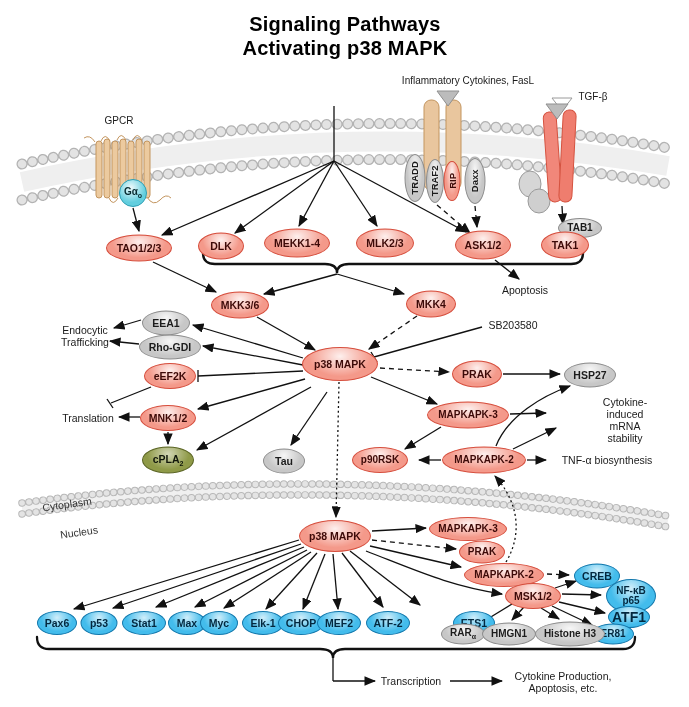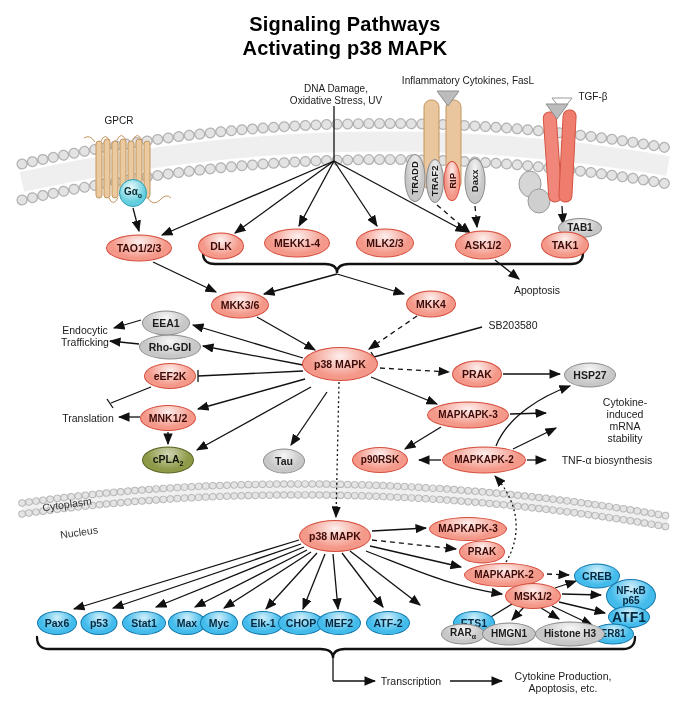--- a/index.html
+++ b/index.html
@@ -171,26 +171,24 @@
     <line x1="541" y1="608" x2="559" y2="619" marker-end="url(#ah)"></line>
 
     <line x1="333" y1="658" x2="333" y2="681"></line>
     <line x1="333" y1="681" x2="375" y2="681" marker-end="url(#ah)"></line>
     <line x1="450" y1="681" x2="502" y2="681" marker-end="url(#ah)"></line>
   </g>
 </svg>
 
 <div class="lbl big ml" style="left:345px;top:36px;">Signaling Pathways
 Activating p38 MAPK</div>
-<div class="lbl ml" style="left:336px;top:94px;">DNA Damage,
-Oxidative Stress, UV</div>
 <div class="lbl" style="left:468px;top:81px;">Inflammatory Cytokines, FasL</div>
 <div class="lbl" style="left:563px;top:97px;margin-left:30px;">TGF-β</div>
 <div class="lbl" style="left:119px;top:121px;">GPCR</div>
-<div class="lbl" style="left:525px;top:290px;font-size:10.5px;margin-left:12px;">Apoptosis</div>
+<div class="lbl" style="left:525px;top:290px;font-size:10.5px;">Apoptosis</div>
 <div class="lbl" style="left:513px;top:325px;font-size:10.5px;">SB203580</div>
 <div class="lbl ml" style="left:85px;top:336px;font-size:10.5px;">Endocytic
 Trafficking</div>
 <div class="lbl" style="left:88px;top:418px;font-size:10.5px;">Translation</div>
 <div class="lbl ml" style="left:625px;top:420px;font-size:10.5px;">Cytokine-induced
 mRNA stability</div>
 <div class="lbl" style="left:607px;top:460px;font-size:10.5px;">TNF-α biosynthesis</div>
 <div class="lbl rot" style="left:67px;top:504px;">Cytoplasm</div>
 <div class="lbl rot" style="left:79px;top:532px;">Nucleus</div>
 <div class="lbl" style="left:411px;top:681px;font-size:10.5px;">Transcription</div>

